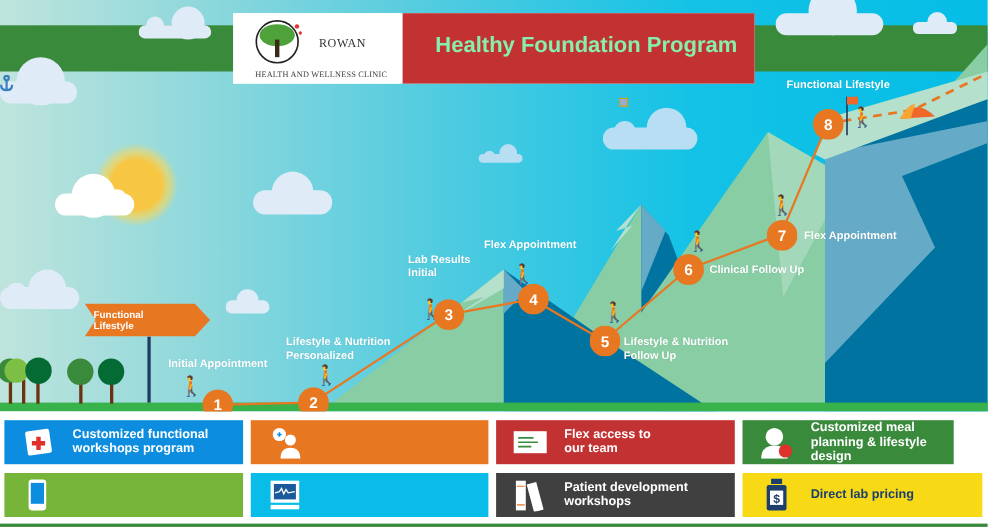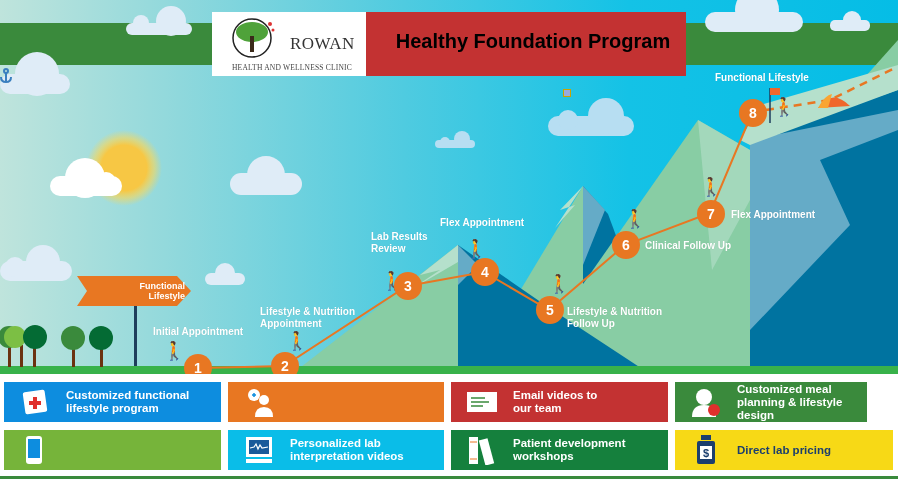--- a/index.html
+++ b/index.html
@@ -2,30 +2,30 @@
 <html><head>
 <meta charset="utf-8">
 <style>
   html,body{margin:0;padding:0;}
   body{width:898px;height:479px;overflow:hidden;background:#fff;font-family:"Liberation Sans","DejaVu Sans",sans-serif;position:relative;}
   .scene{position:absolute;left:0;top:0;width:898px;height:374px;overflow:hidden;
     background:linear-gradient(90deg,#bfe4dc 0%,#8fd8dc 20%,#4fcbe0 45%,#14c2e6 70%,#05bde6 100%);}
   .green-band{position:absolute;left:0;top:23px;width:898px;height:42px;background:#3a8a3c;}
   .header-box{position:absolute;left:212px;top:12px;width:474px;height:64px;background:#fff;}
   .logo{position:absolute;left:0;top:0;width:152px;height:64px;background:#fff;}
-  .logo-name{position:absolute;left:78px;top:22px;font-family:"Liberation Serif",serif;font-size:17px;color:#333;letter-spacing:0.5px;}
+  .logo-name{position:absolute;left:78px;top:22px;font-family:"Liberation Serif",serif;font-size:11px;color:#333;letter-spacing:0.5px;}
   .logo-sub{position:absolute;left:20px;top:51px;font-family:"Liberation Serif",serif;font-size:7.5px;color:#444;letter-spacing:0.2px;white-space:nowrap;}
   .title-band{position:absolute;left:154px;top:0;width:320px;height:64px;background:#c33232;}
-  .title-text{position:absolute;left:0;right:0;top:18px;text-align:center;color:#000000;font-weight:bold;font-size:20px;padding-left:14px;}
+  .title-text{position:absolute;left:0;right:0;top:18px;text-align:center;color:#86efac;font-weight:bold;font-size:20px;padding-left:14px;}
   .cloud{position:absolute;}
   svg.mtn{position:absolute;left:0;top:0;}
   .lbl{position:absolute;color:#fff;font-weight:bold;font-size:10px;line-height:12px;white-space:nowrap;text-shadow:0 0 1px rgba(0,0,0,.15);}
   .step{position:absolute;width:26px;height:26px;border-radius:50%;background:#e87722;color:#fff;font-weight:bold;font-size:14px;line-height:26px;text-align:center;border:1.5px solid #fff0;}
   .sign{position:absolute;left:77px;top:276px;width:114px;height:30px;}
-  .sign-text{position:absolute;left:0;width:100px;top:5px;text-align:right;color:#fff;font-size:9px;font-weight:bold;line-height:10px;}
+  .sign-text{position:absolute;left:0;width:100px;top:5px;text-align:left;color:#fff;font-size:9px;font-weight:bold;line-height:10px;}
   .tiles{position:absolute;left:0;top:378px;width:898px;height:101px;}
   .tile{position:absolute;height:40px;color:#fff;font-weight:bold;font-size:11.5px;line-height:13px;display:flex;align-items:center;box-sizing:border-box;}
   .tile .ic{width:36px;height:30px;margin:0 12px 0 14px;flex:0 0 auto;position:relative;}
   .tile .tx{white-space:normal;}
   .bottom-line{position:absolute;left:0;top:476px;width:898px;height:3px;background:#3a8a3c;}
 </style>
 </head>
 <body>
 
 <div class="scene">
@@ -172,22 +172,22 @@
   <div style="position:absolute;left:773px;top:98px;color:#114a6e;font-size:18px;line-height:18px">🚶</div>
 
   <div class="sign">
     <svg width="114" height="30">
         <polygon points="0,0 100,0 114,15 100,30 0,30 10,15" fill="#e87722"></polygon>
       </svg>
     <div class="sign-text" style="left:8px"><span>Functional</span><br><span>Lifestyle</span></div>
   </div>
 
   <div class="lbl" style="left:153px;top:326px">Initial Appointment</div>
-  <div class="lbl" style="left:260px;top:306px"><span>Lifestyle &amp; Nutrition</span><br><span>Appointment</span></div>
-  <div class="lbl" style="left:371px;top:231px"><span>Lab Results</span><br><span>Review</span></div>
+  <div class="lbl" style="left:260px;top:306px"><span>Lifestyle &amp; Nutrition</span><br><span>Personalized</span></div>
+  <div class="lbl" style="left:371px;top:231px"><span>Lab Results</span><br><span>Initial</span></div>
   <div class="lbl" style="left:440px;top:217px">Flex Appointment</div>
   <div class="lbl" style="left:567px;top:306px"><span>Lifestyle &amp; Nutrition</span><br><span>Follow Up</span></div>
   <div class="lbl" style="left:645px;top:240px">Clinical Follow Up</div>
   <div class="lbl" style="left:731px;top:209px">Flex Appointment</div>
   <div class="lbl" style="left:715px;top:72px">Functional Lifestyle</div>
 
   <div class="step" style="left:184px;top:354px">1</div>
   <div class="step" style="left:271px;top:352px">2</div>
   <div class="step" style="left:394px;top:272px">3</div>
   <div class="step" style="left:471px;top:258px">4</div>
@@ -213,36 +213,36 @@
     </div>
   </div>
 </div>
 
 <div class="tiles">
   <div class="tile" style="left:4px;top:4px;width:217px;background:#0d8ddf">
     <div class="ic"><svg width="36" height="30">
           <rect x="6" y="4" width="22" height="22" rx="2" fill="#fff" transform="rotate(-8 17 15)"></rect>
           <path d="M15 10 h4 v4 h4 v4 h-4 v4 h-4 v-4 h-4 v-4 h4z" fill="#e0302c"></path>
         </svg></div>
-    <div class="tx"><span>Customized functional</span><br><span>lifestyle program</span></div>
+    <div class="tx"><span>Customized functional</span><br><span>workshops program</span></div>
   </div>
   <div class="tile" style="left:228px;top:4px;width:216px;background:#e87722">
     <div class="ic"><svg width="36" height="30">
           <circle cx="12" cy="8" r="6" fill="#fff"></circle>
           <path d="M10 8 h4 M12 6 v4" stroke="#0d8ddf" stroke-width="1.5"></path>
           <circle cx="22" cy="13" r="5" fill="#fff"></circle>
           <path d="M13 30 Q13 20 22 20 Q31 20 31 30z" fill="#fff"></path>
         </svg></div>
   </div>
   <div class="tile" style="left:451px;top:4px;width:217px;background:#c33232">
     <div class="ic"><svg width="36" height="30">
           <rect x="2" y="5" width="30" height="20" fill="#fff"></rect>
           <path d="M6 11 h14 M6 15 h18 M6 19 h12" stroke="#3a8a3c" stroke-width="1.5"></path>
         </svg></div>
-    <div class="tx"><span>Email videos to</span><br><span>our team</span></div>
+    <div class="tx"><span>Flex access to</span><br><span>our team</span></div>
   </div>
   <div class="tile" style="left:675px;top:4px;width:192px;background:#3a8a3c">
     <div class="ic"><svg width="36" height="30">
           <circle cx="15" cy="10" r="8" fill="#fff"></circle>
           <path d="M3 30 Q3 18 15 18 Q27 18 27 30z" fill="#fff"></path>
           <circle cx="25" cy="23" r="6" fill="#e0302c"></circle>
         </svg></div>
     <div class="tx"><span>Customized meal</span><br><span>planning &amp; lifestyle design</span></div>
   </div>
   <div class="tile" style="left:4px;top:52px;width:217px;background:#76b43a">
@@ -251,23 +251,22 @@
           <rect x="10" y="4" width="12" height="19" fill="#0d8ddf"></rect>
         </svg></div>
   </div>
   <div class="tile" style="left:228px;top:52px;width:216px;background:#0abde8">
     <div class="ic"><svg width="36" height="30">
           <rect x="4" y="2" width="26" height="20" fill="#fff"></rect>
           <rect x="7" y="5" width="20" height="14" fill="#1a5a9a"></rect>
           <polyline points="8,13 12,12 14,9 16,14 18,10 20,13 26,12" fill="none" stroke="#fff" stroke-width="1.2"></polyline>
           <rect x="4" y="24" width="26" height="4" fill="#fff"></rect>
         </svg></div>
-    <div class="tx"><span>Personalized lab</span><br><span>interpretation videos</span></div>
-  </div>
-  <div class="tile" style="left:451px;top:52px;width:217px;background:#15803d">
+  </div>
+  <div class="tile" style="left:451px;top:52px;width:217px;background:#404040">
     <div class="ic"><svg width="36" height="30">
           <rect x="4" y="2" width="9" height="27" fill="#fff"></rect>
           <rect x="17" y="4" width="9" height="26" fill="#fff" transform="rotate(-15 21 17)"></rect>
           <path d="M5 7 h7 M5 24 h7" stroke="#e87722"></path>
         </svg></div>
     <div class="tx"><span>Patient development</span><br><span>workshops</span></div>
   </div>
   <div class="tile" style="left:675px;top:52px;width:218px;background:#f7d916;color:#1c3f6e">
     <div class="ic"><svg width="36" height="30">
           <rect x="12" y="0" width="10" height="5" fill="#1c3f6e"></rect>

